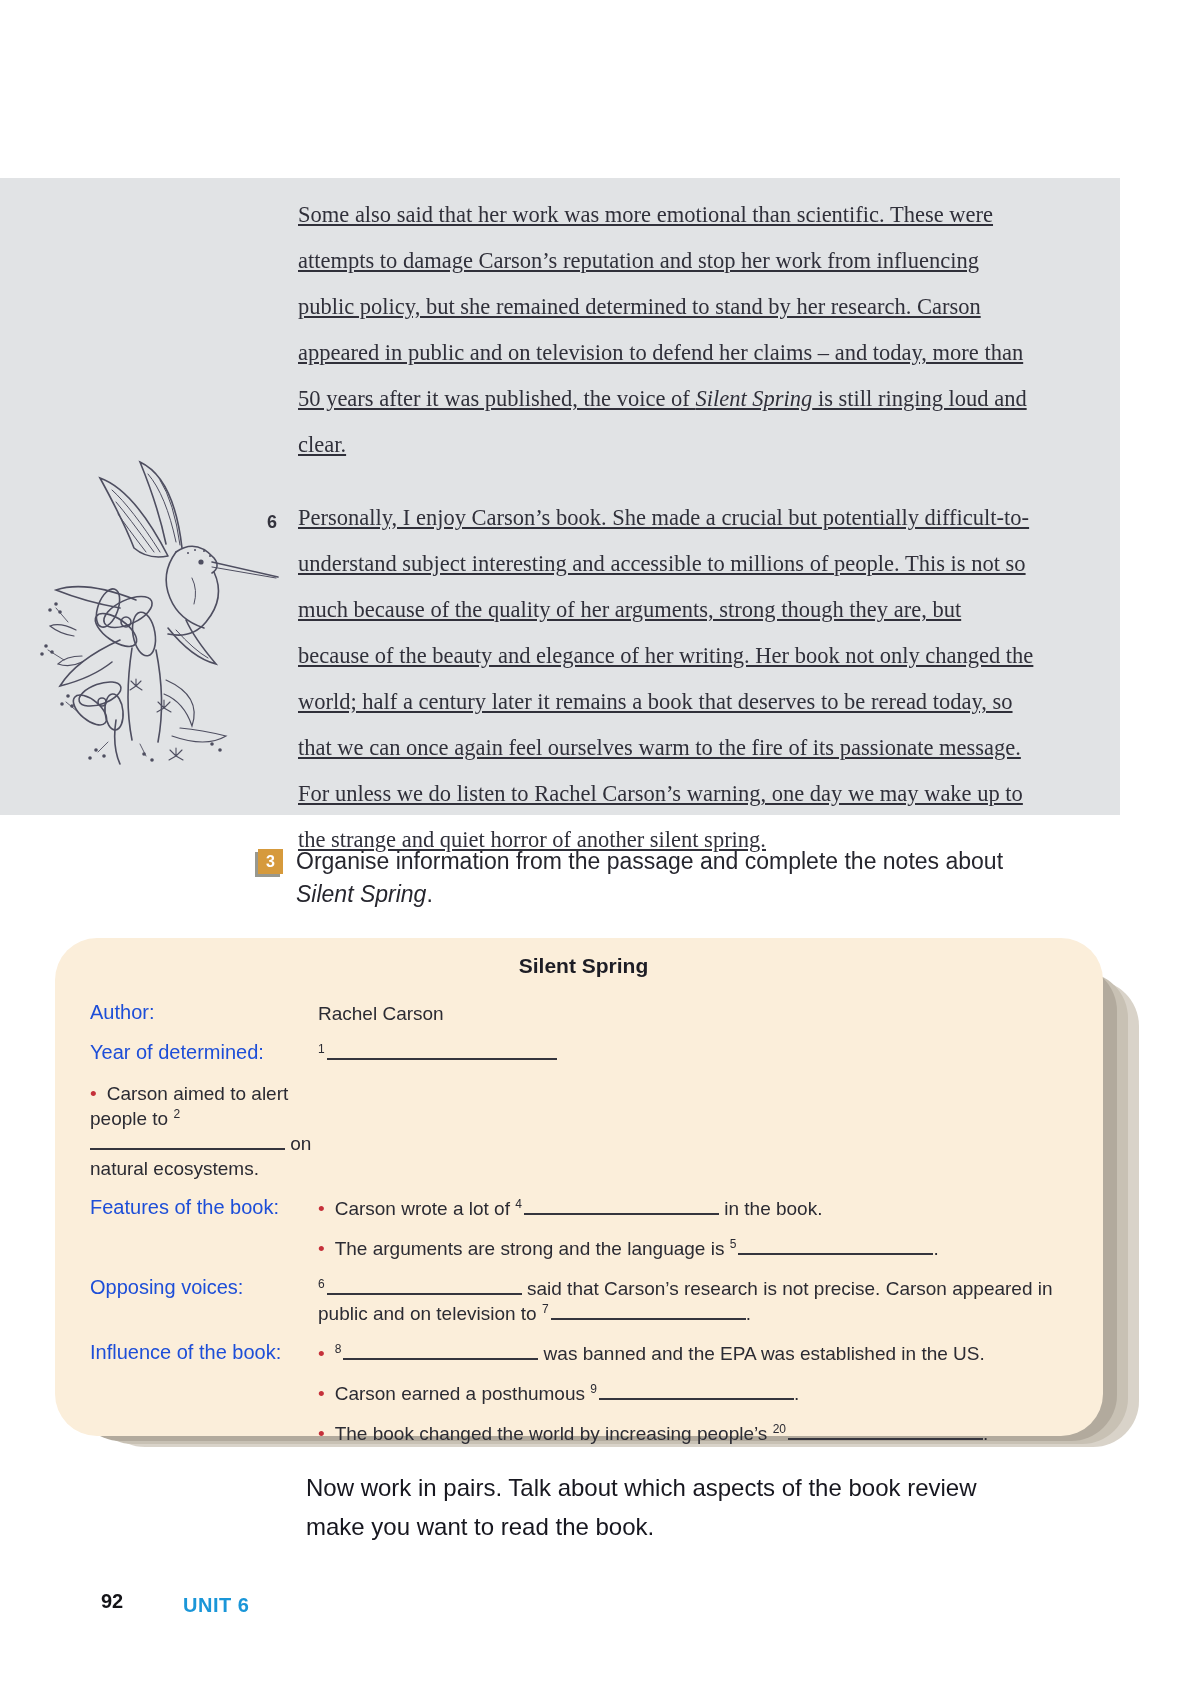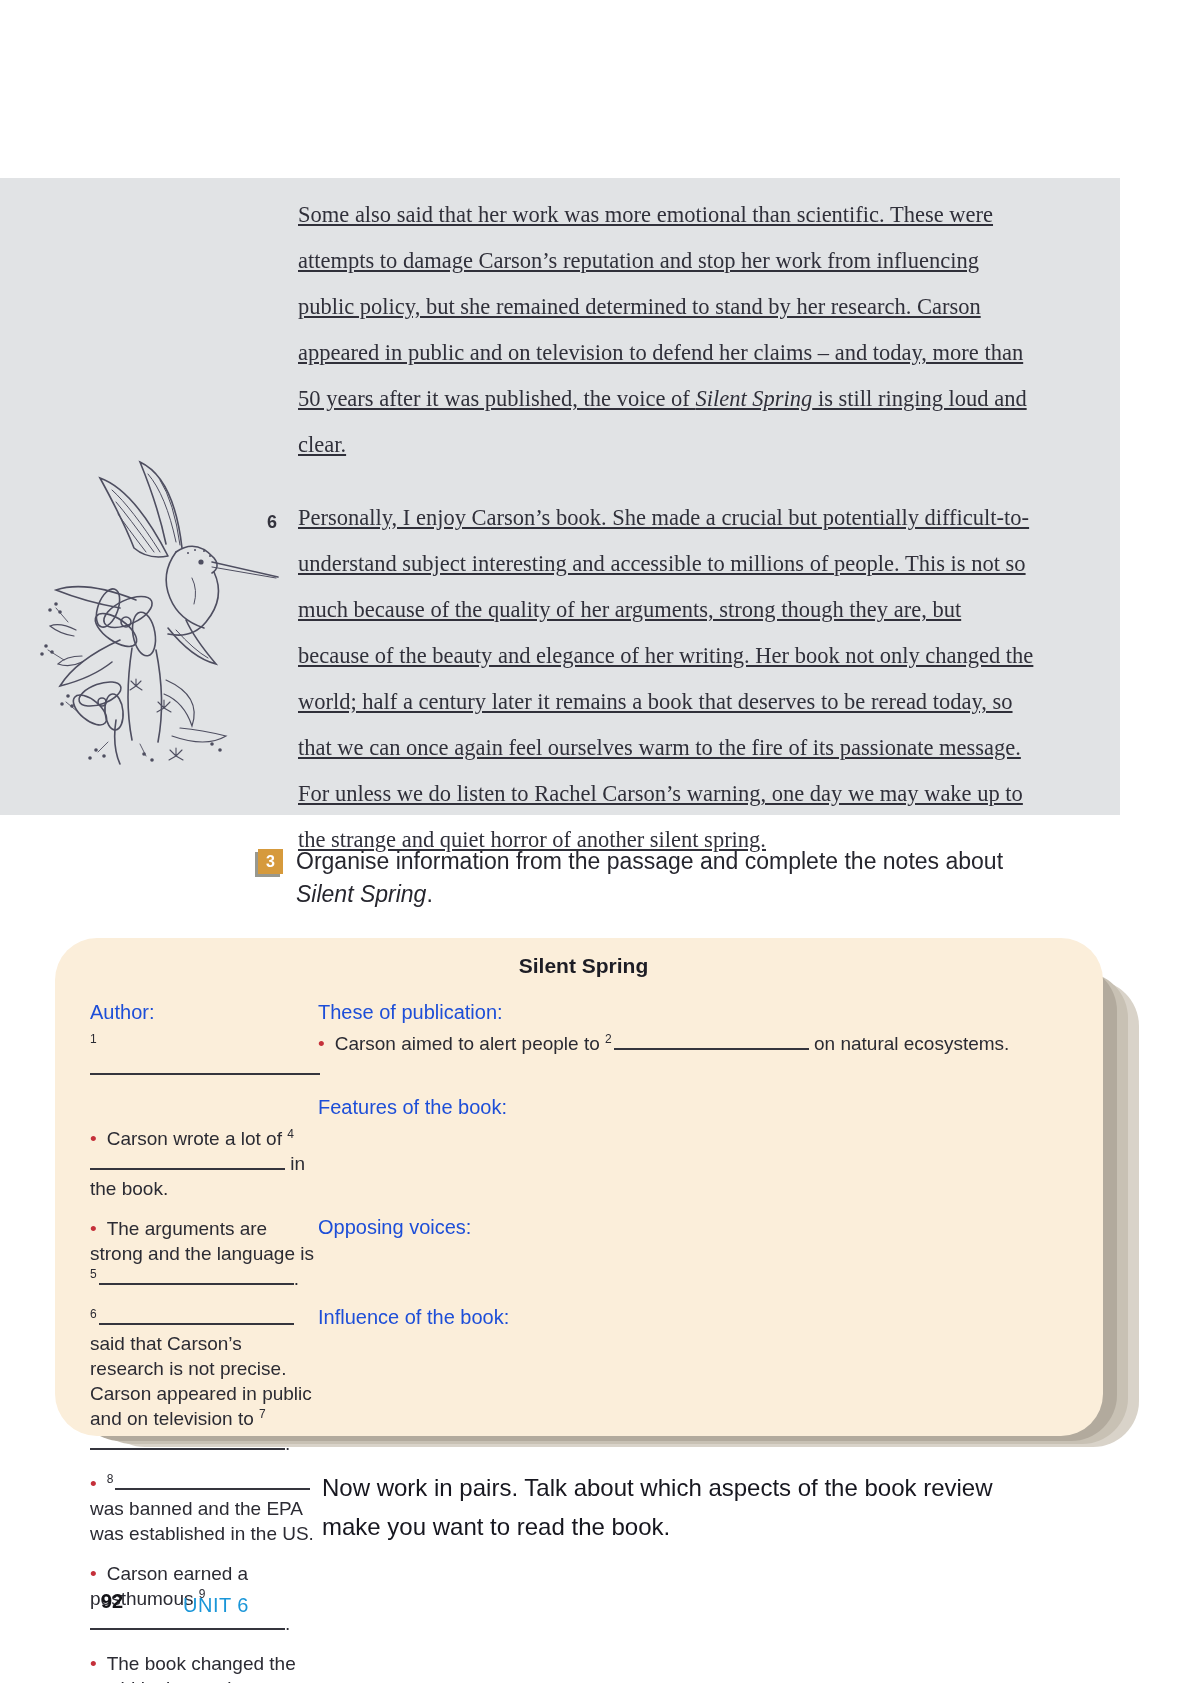--- a/index.html
+++ b/index.html
@@ -75,30 +75,30 @@
   .bullet { color:#c5303a; font-size:19px; margin-right:10px; }
   .blank {
     display:inline-block; width:195px; height:13px;
     border-bottom:2px solid #35353d;
   }
   .blank.wide { width:230px; }
   sup { font-size:12px; line-height:0; margin-right:2px; }
 
   
   .pairwork {
-    position:absolute; left:322px; top:1468px; width:710px;
+    position:absolute; left:306px; top:1468px; width:710px;
     font-size:24px; line-height:39px; color:#17171f;
   }
   .page-num {
     position:absolute; left:101px; top:1590px;
     font-weight:bold; font-size:20px; color:#141418;
   }
   .unit-label {
     position:absolute; left:183px; top:1594px;
-    font-weight:normal; font-size:20px; color:#1a96d8; letter-spacing:0.5px;
+    font-weight:bold; font-size:20px; color:#1a96d8; letter-spacing:0.5px;
   }
 </style>
 </head>
 <body>
 
 <div class="grey-panel"></div>
 
 <div class="passage">
   <p><span>Some also said that her work was more emotional than scientific. These were attempts to damage Carson’s reputation and stop her work from influencing public policy, but she remained determined to stand by her research. Carson appeared in public and on television to defend her claims – and today, more than 50 years after it was published, the voice of </span><i>Silent Spring</i><span> is still ringing loud and clear.</span></p>
   <p class="para6"><span class="par-num">6</span><span>Personally, I enjoy Carson’s book. She made a crucial but potentially difficult-to-understand subject interesting and accessible to millions of people. This is not so much because of the quality of her arguments, strong though they are, but because of the beauty and elegance of her writing. Her book not only changed the world; half a century later it remains a book that deserves to be reread today, so that we can once again feel ourselves warm to the fire of its passionate message. For unless we do listen to Rachel Carson’s warning, one day we may wake up to the strange and quiet horror of another silent spring.</span></p>
@@ -193,22 +193,23 @@
 
 <div class="card-stack">
   <div class="sheet sheet-3"></div>
   <div class="sheet sheet-2"></div>
   <div class="sheet sheet-1"></div>
   <div class="card-main">
     <div class="card-title">Silent Spring</div>
     <div class="card-grid">
 
       <div class="label">Author:</div>
-
-      <div class="label">These of publication:</div>
+      <div class="line">Rachel Carson</div>
+
+      <div class="label">Year of determined:</div>
       <div class="line"><sup>1</sup><span class="blank wide"></span></div>
 
       <div class="line"><span class="bullet">•</span><span>Carson aimed to alert people to </span><sup>2</sup><span class="blank"></span><span> on natural ecosystems.</span></div>
 
       <div class="label"></div>
 
       <div class="label">Features of the book:</div>
       <div class="line"><span class="bullet">•</span><span>Carson wrote a lot of </span><sup>4</sup><span class="blank"></span><span> in the book.</span></div>
 
       <div class="label"></div>

